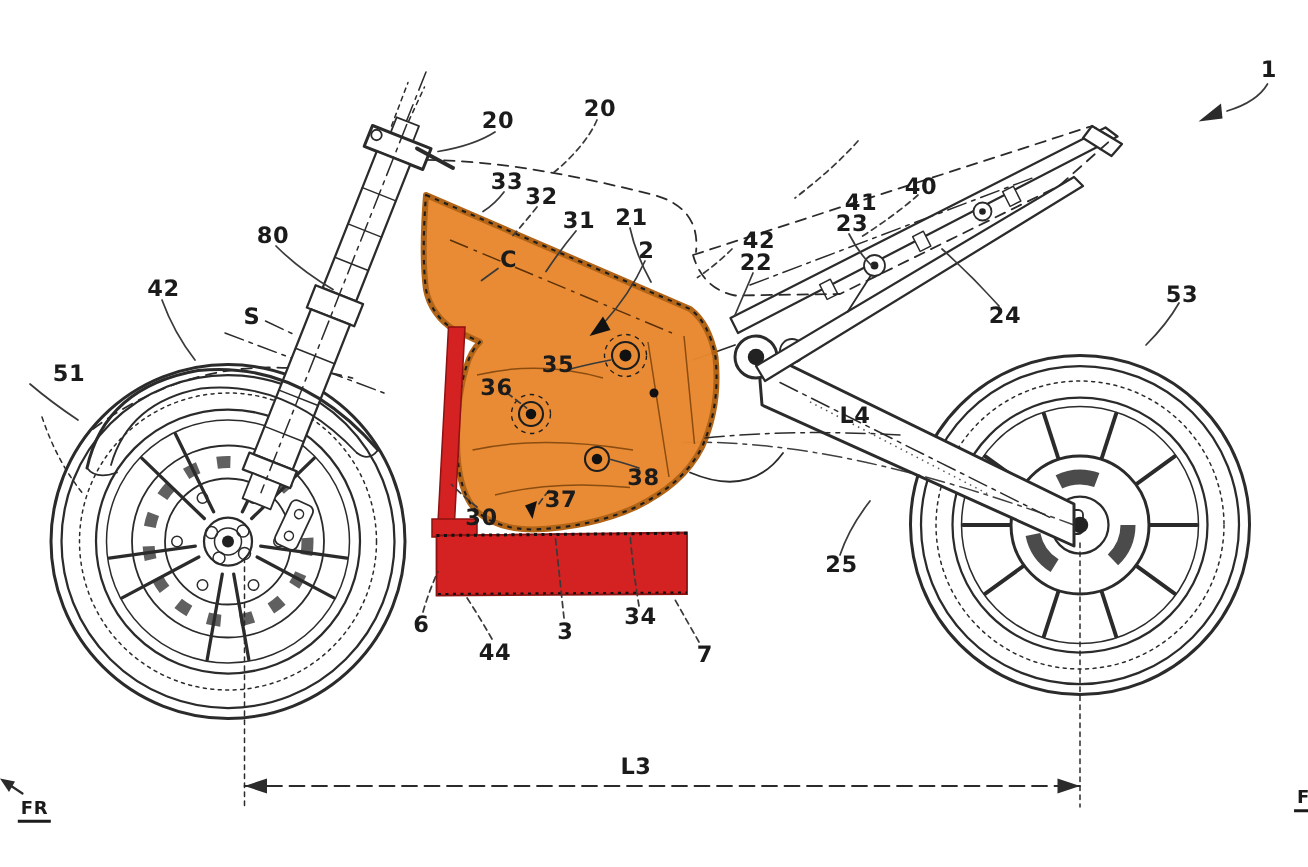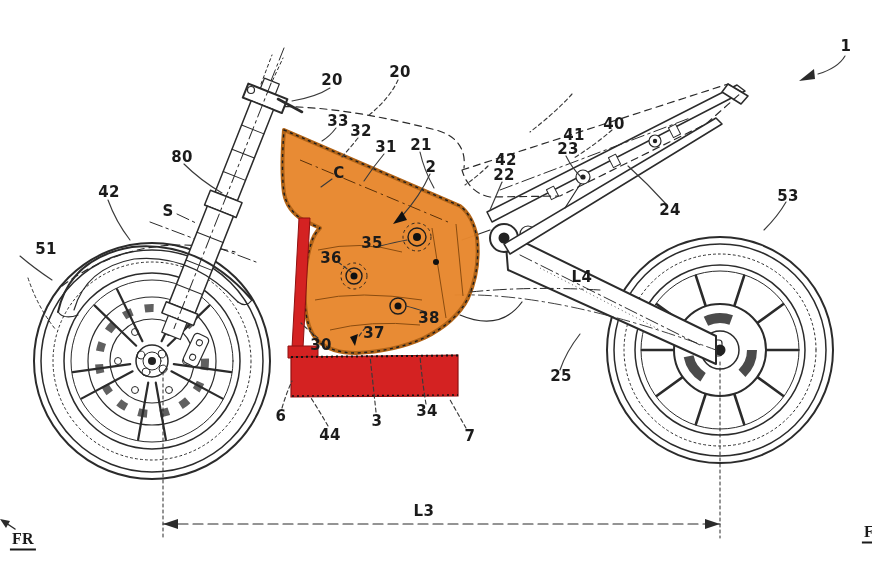--- a/index.html
+++ b/index.html
@@ -13,21 +13,21 @@
   .dash{stroke-dasharray:7 5;}
   .dashsm{stroke-dasharray:3 3;}
   .dashdot{stroke-dasharray:13 4 2.5 4;}
   .dot{stroke-dasharray:2 3;}
   .leader{stroke:#3a3a3a;stroke-width:1.15;fill:none;stroke-linecap:round;}
   .leader-d{stroke:#3a3a3a;stroke-width:1.15;fill:none;stroke-dasharray:4 3;stroke-linecap:round;}
   
   .lbl{position:absolute;transform:translate(-50%,-50%);font:700 15px "DejaVu Sans",sans-serif;
        color:#1b1b1b;letter-spacing:.4px;white-space:nowrap;}
   .lbl.u{border-bottom:2.2px solid #1b1b1b;padding:0 2px 1px 2px;}
-  .lbl.big{font-size:16px;font-family:Liberation Serif, serif;}
+  .lbl.big{font-size:12px;}
 </style>
 </head>
 <body>
 
 <div class="stage">
 
 <svg width="872" height="578" viewBox="0 0 872 578">
 
   <g>
     <circle class="ln w2" cx="152" cy="361" r="118"></circle>
@@ -290,19 +290,19 @@
       <span class="lbl" style="left: 331px; top: 258px;">36</span>
       <span class="lbl" style="left: 374px; top: 333px;">37</span>
       <span class="lbl" style="left: 429px; top: 318px;">38</span>
       <span class="lbl" style="left: 321px; top: 345px;">30</span>
       <span class="lbl" style="left: 281px; top: 416px;">6</span>
       <span class="lbl" style="left: 330px; top: 435px;">44</span>
       <span class="lbl" style="left: 377px; top: 421px;">3</span>
       <span class="lbl" style="left: 427px; top: 411px;">34</span>
       <span class="lbl" style="left: 470px; top: 436px;">7</span>
       <span class="lbl" style="left: 561px; top: 376px; text-align: center;">25</span>
-      <span class="lbl" style="left: 570px; top: 277px; margin-left: 12px;">L4</span>
+      <span class="lbl" style="left: 570px; top: 277px;">L4</span>
       <span class="lbl" style="left: 424px; top: 511px;">L3</span>
       <span class="lbl u big" style="left: 23px; top: 540px;">FR</span>
       <span class="lbl u big" style="left: 869px; top: 533px;">F</span>
     </div>
 
 </div>
 
 </body></html>

